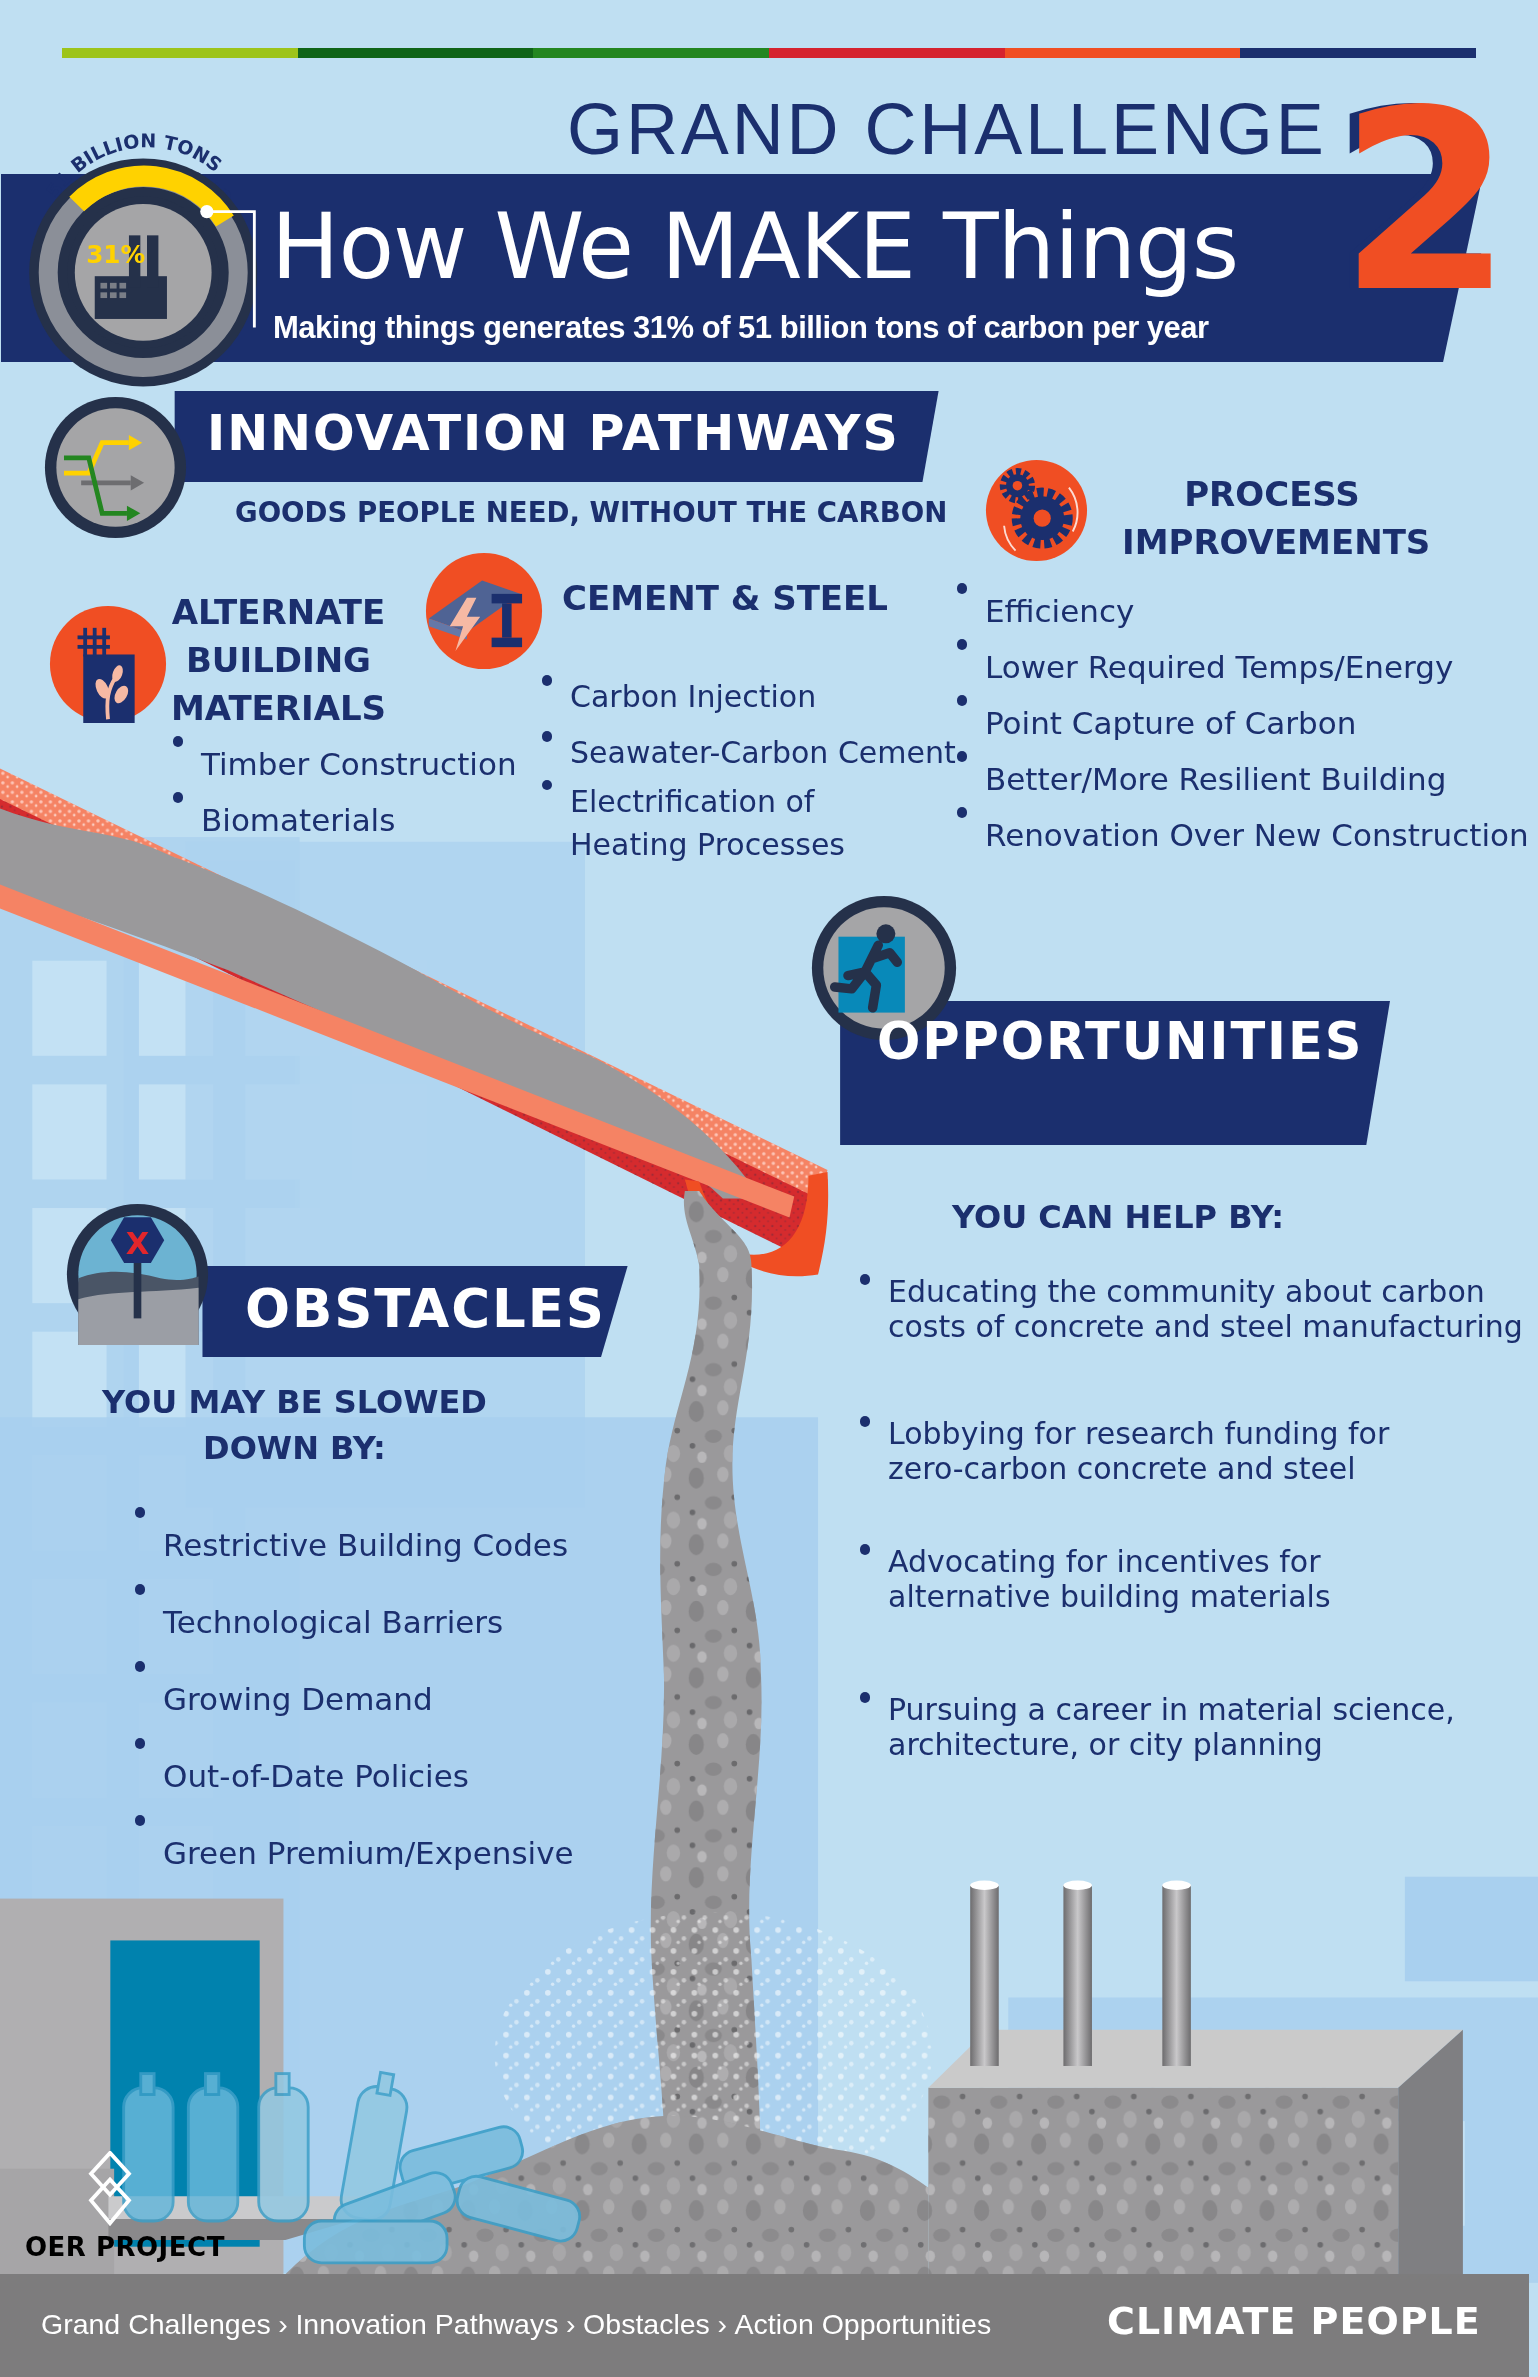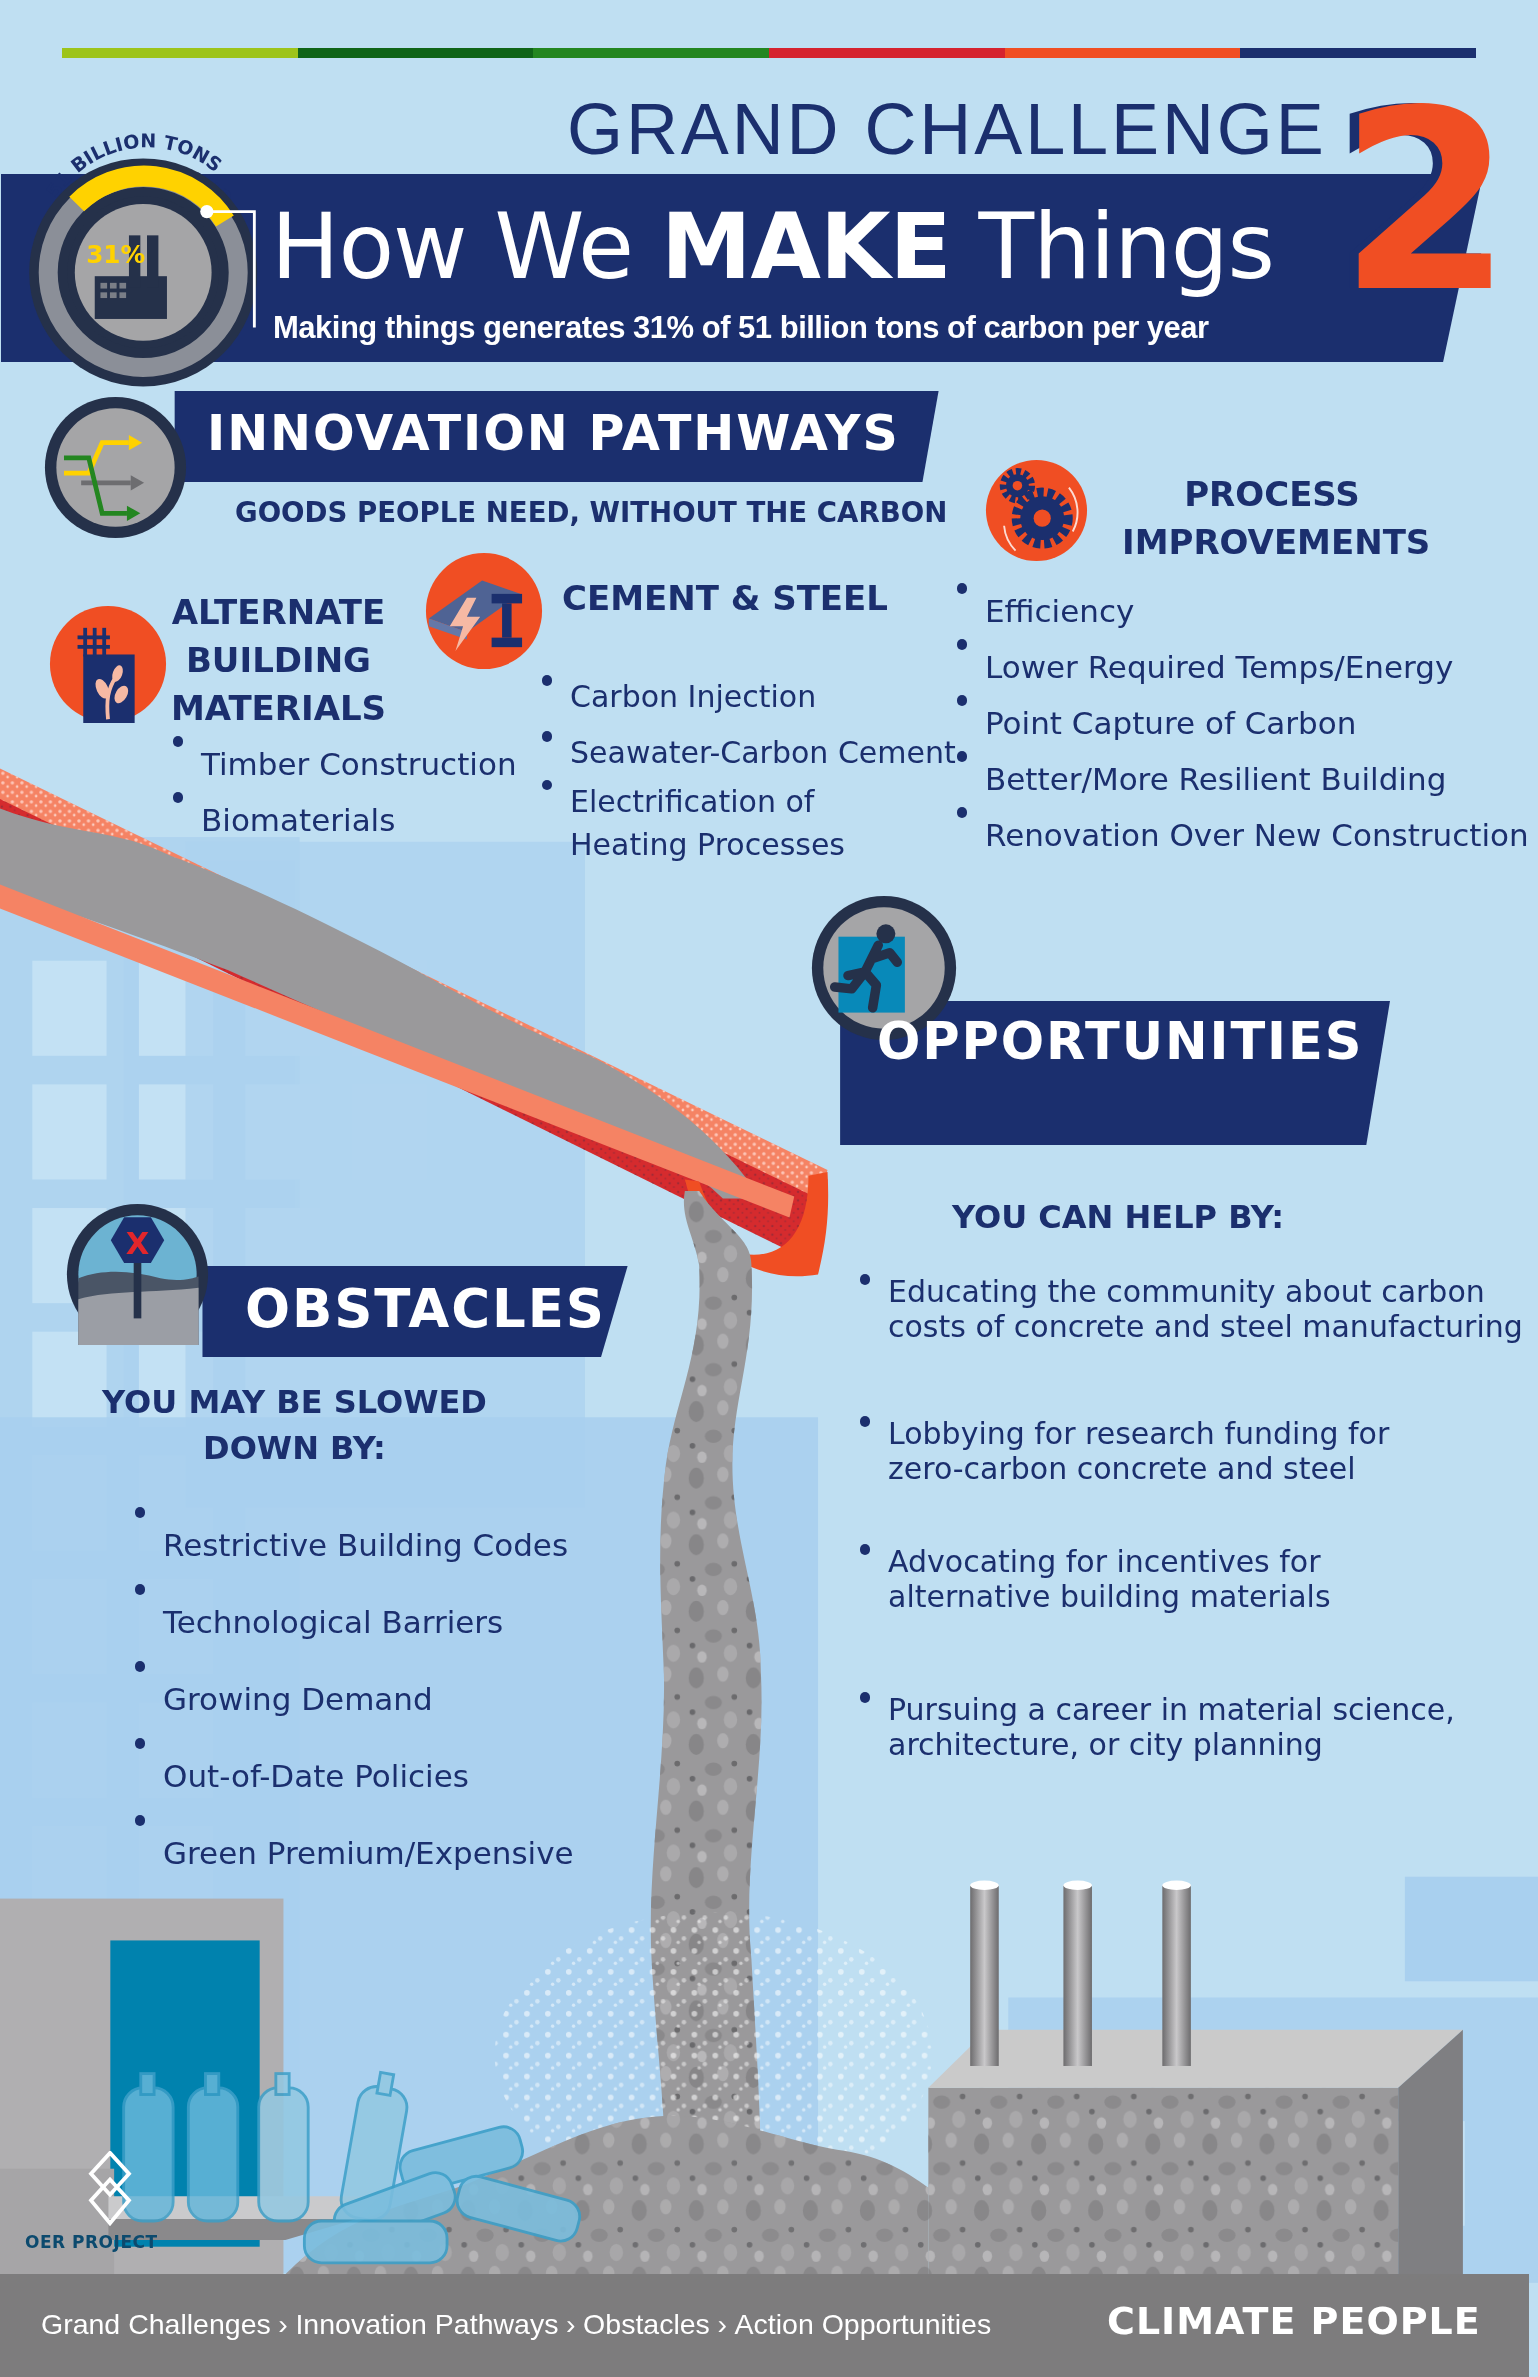--- a/index.html
+++ b/index.html
@@ -5,32 +5,32 @@
   * { box-sizing: border-box; margin: 0; padding: 0; }
   html, body { width: 1539px; height: 2378px; overflow: hidden; }
   body { background: #bfdff2; font-family: "DejaVu Sans", "Liberation Sans", sans-serif; color: #1b2f6e; position: relative; }
   .abs { position: absolute; }
   .bg-art { position: absolute; left: 0; top: 0; width: 1539px; height: 2378px; }
   .stripe { position: absolute; left: 62px; top: 48px; height: 9.5px; display: flex; width: 1414px; }
   .stripe span { flex: 1; height: 100%; }
   .gc-title { position: absolute; left: 567px; top: 88px; font-family: "Liberation Sans", sans-serif; font-size: 72px; letter-spacing: 2.9px; color: #1b2f6e; font-weight: normal; white-space: nowrap; }
   .big-two { position: absolute; left: 1339px; top: 78px; font-family: "DejaVu Sans", sans-serif; font-weight: bold; font-size: 249px; line-height: 1; color: #f04e23; text-shadow: -9.5px 0 0 #1b2f6e; }
   .hero-title { position: absolute; left: 271px; top: 194px; font-family: "DejaVu Sans", sans-serif; font-size: 91px; color: #fff; white-space: nowrap; letter-spacing: -1px; }
-  .hero-title b { font-weight: bold; }
+  .hero-title b { font-weight: normal; }
   .hero-sub { position: absolute; left: 273px; top: 310px; font-family: Liberation Sans, sans-serif; font-weight: bold; font-size: 31px; color: #fff; white-space: nowrap; letter-spacing: -0.5px; }
   .section-banner-text { position: absolute; color: #fff; font-family: "DejaVu Sans", sans-serif; font-weight: bold; white-space: nowrap; }
   .h-sub { position: absolute; font-family: "DejaVu Sans", sans-serif; font-weight: bold; color: #1b2f6e; white-space: nowrap; text-align: center; }
   .list { position: absolute; list-style: none; font-family: "DejaVu Sans", sans-serif; color: #1b2f6e; }
   .list li { position: relative; padding-left: 32px; white-space: nowrap; }
   .list li::before { content: ""; position: absolute; left: 3.8px; width: 10.5px; height: 10.5px; border-radius: 50%; background: #1b2f6e; }
   .footer { position: absolute; left: 0; top: 2274px; width: 1529px; height: 104px; background: #7d7c7d; }
   .crumbs { position: absolute; left: 41px; top: 34px; font-family: "Liberation Sans", sans-serif; font-size: 28.5px; color: #fff; white-space: nowrap; display: flex; align-items: center; gap: 7.6px; }
   .crumb-sep { display: inline-block; font-size: 28.5px; color: #fff; }
   .climate { position: absolute; left: 1107px; top: 25px; font-family: "DejaVu Sans", sans-serif; font-weight: bold; font-size: 38px; color: #fff; letter-spacing: 1px; white-space: nowrap; }
-  .oer-label { position: absolute; left: 25px; top: 2232px; font-family: "DejaVu Sans", sans-serif; font-weight: bold; font-size: 17px; color: #0c4a6e; letter-spacing: 0.5px; white-space: nowrap; }
+  .oer-label { position: absolute; left: 25px; top: 2232px; font-family: "DejaVu Sans", sans-serif; font-weight: bold; font-size: 26px; color: #000000; letter-spacing: 0.5px; white-space: nowrap; }
 </style>
 </head>
 <body>
 
 <svg class="bg-art" viewBox="0 0 1618 2500" width="1539" height="2378">
   <defs>
     <pattern id="dotsDark" width="9" height="9" patternUnits="userSpaceOnUse">
       <circle cx="2" cy="2" r="1.3" fill="#7a2a3a" opacity="0.55"></circle>
       <circle cx="6.5" cy="6" r="1.1" fill="#7a2a3a" opacity="0.45"></circle>
     </pattern>

